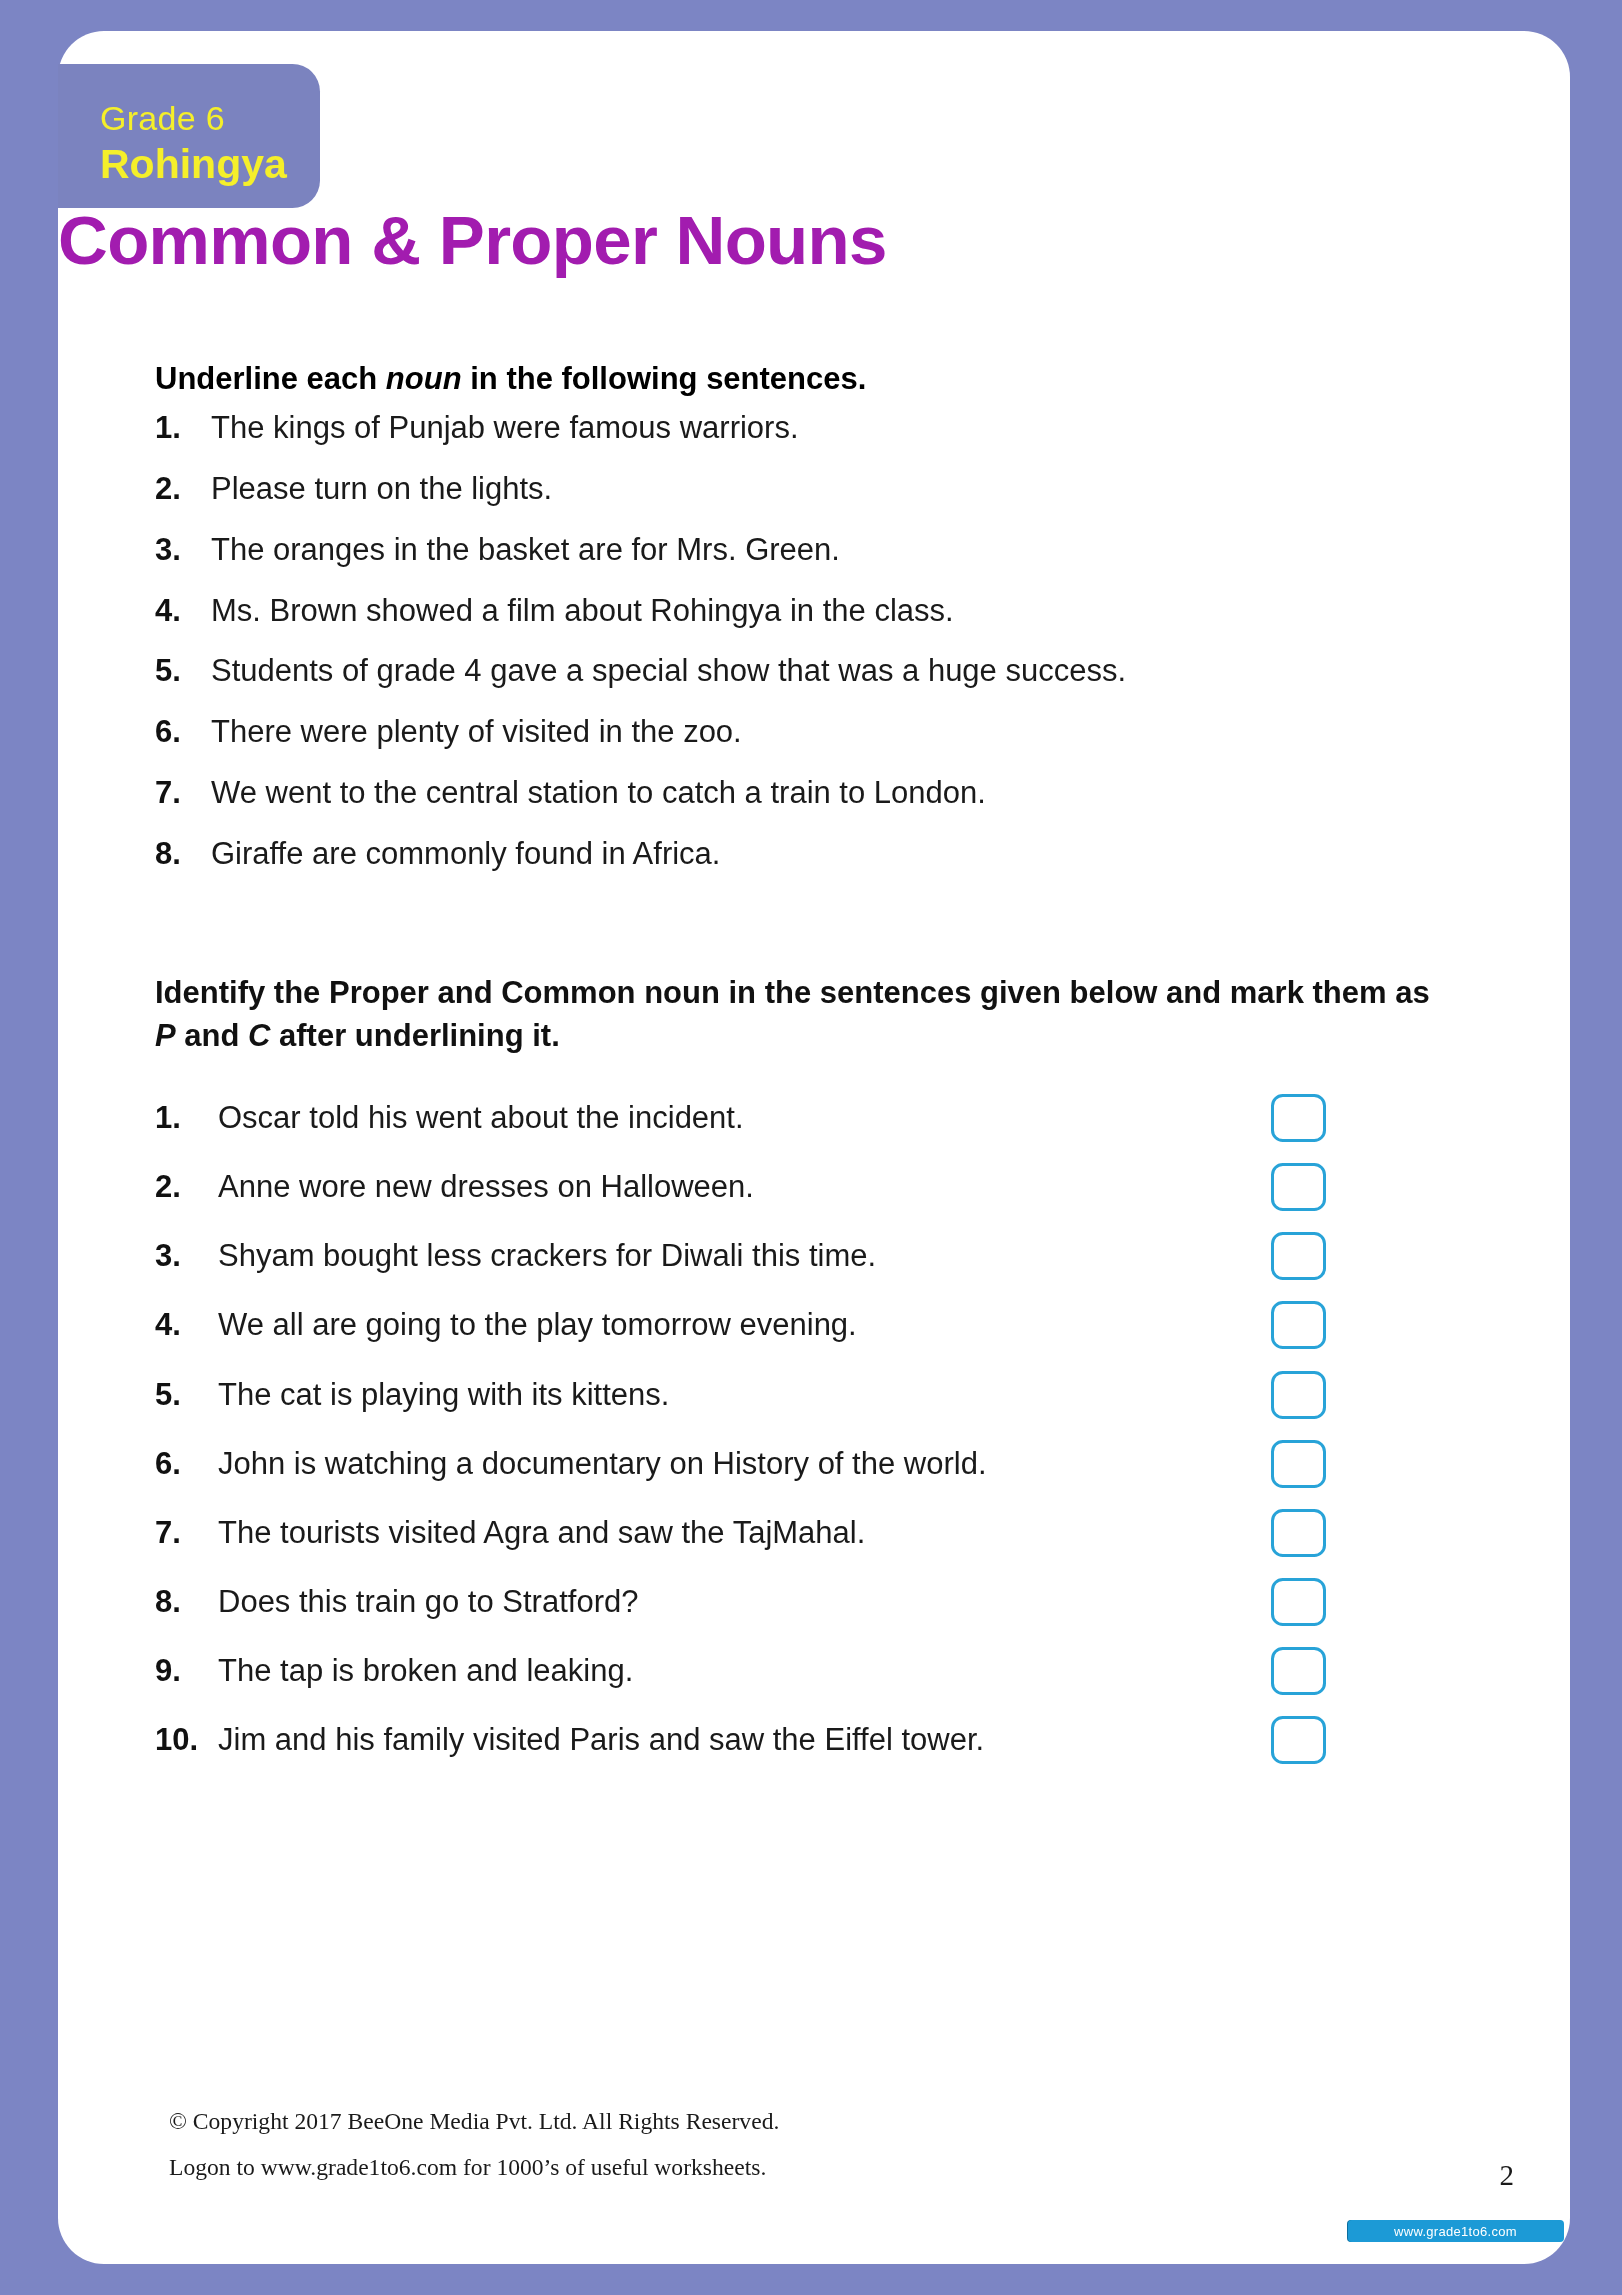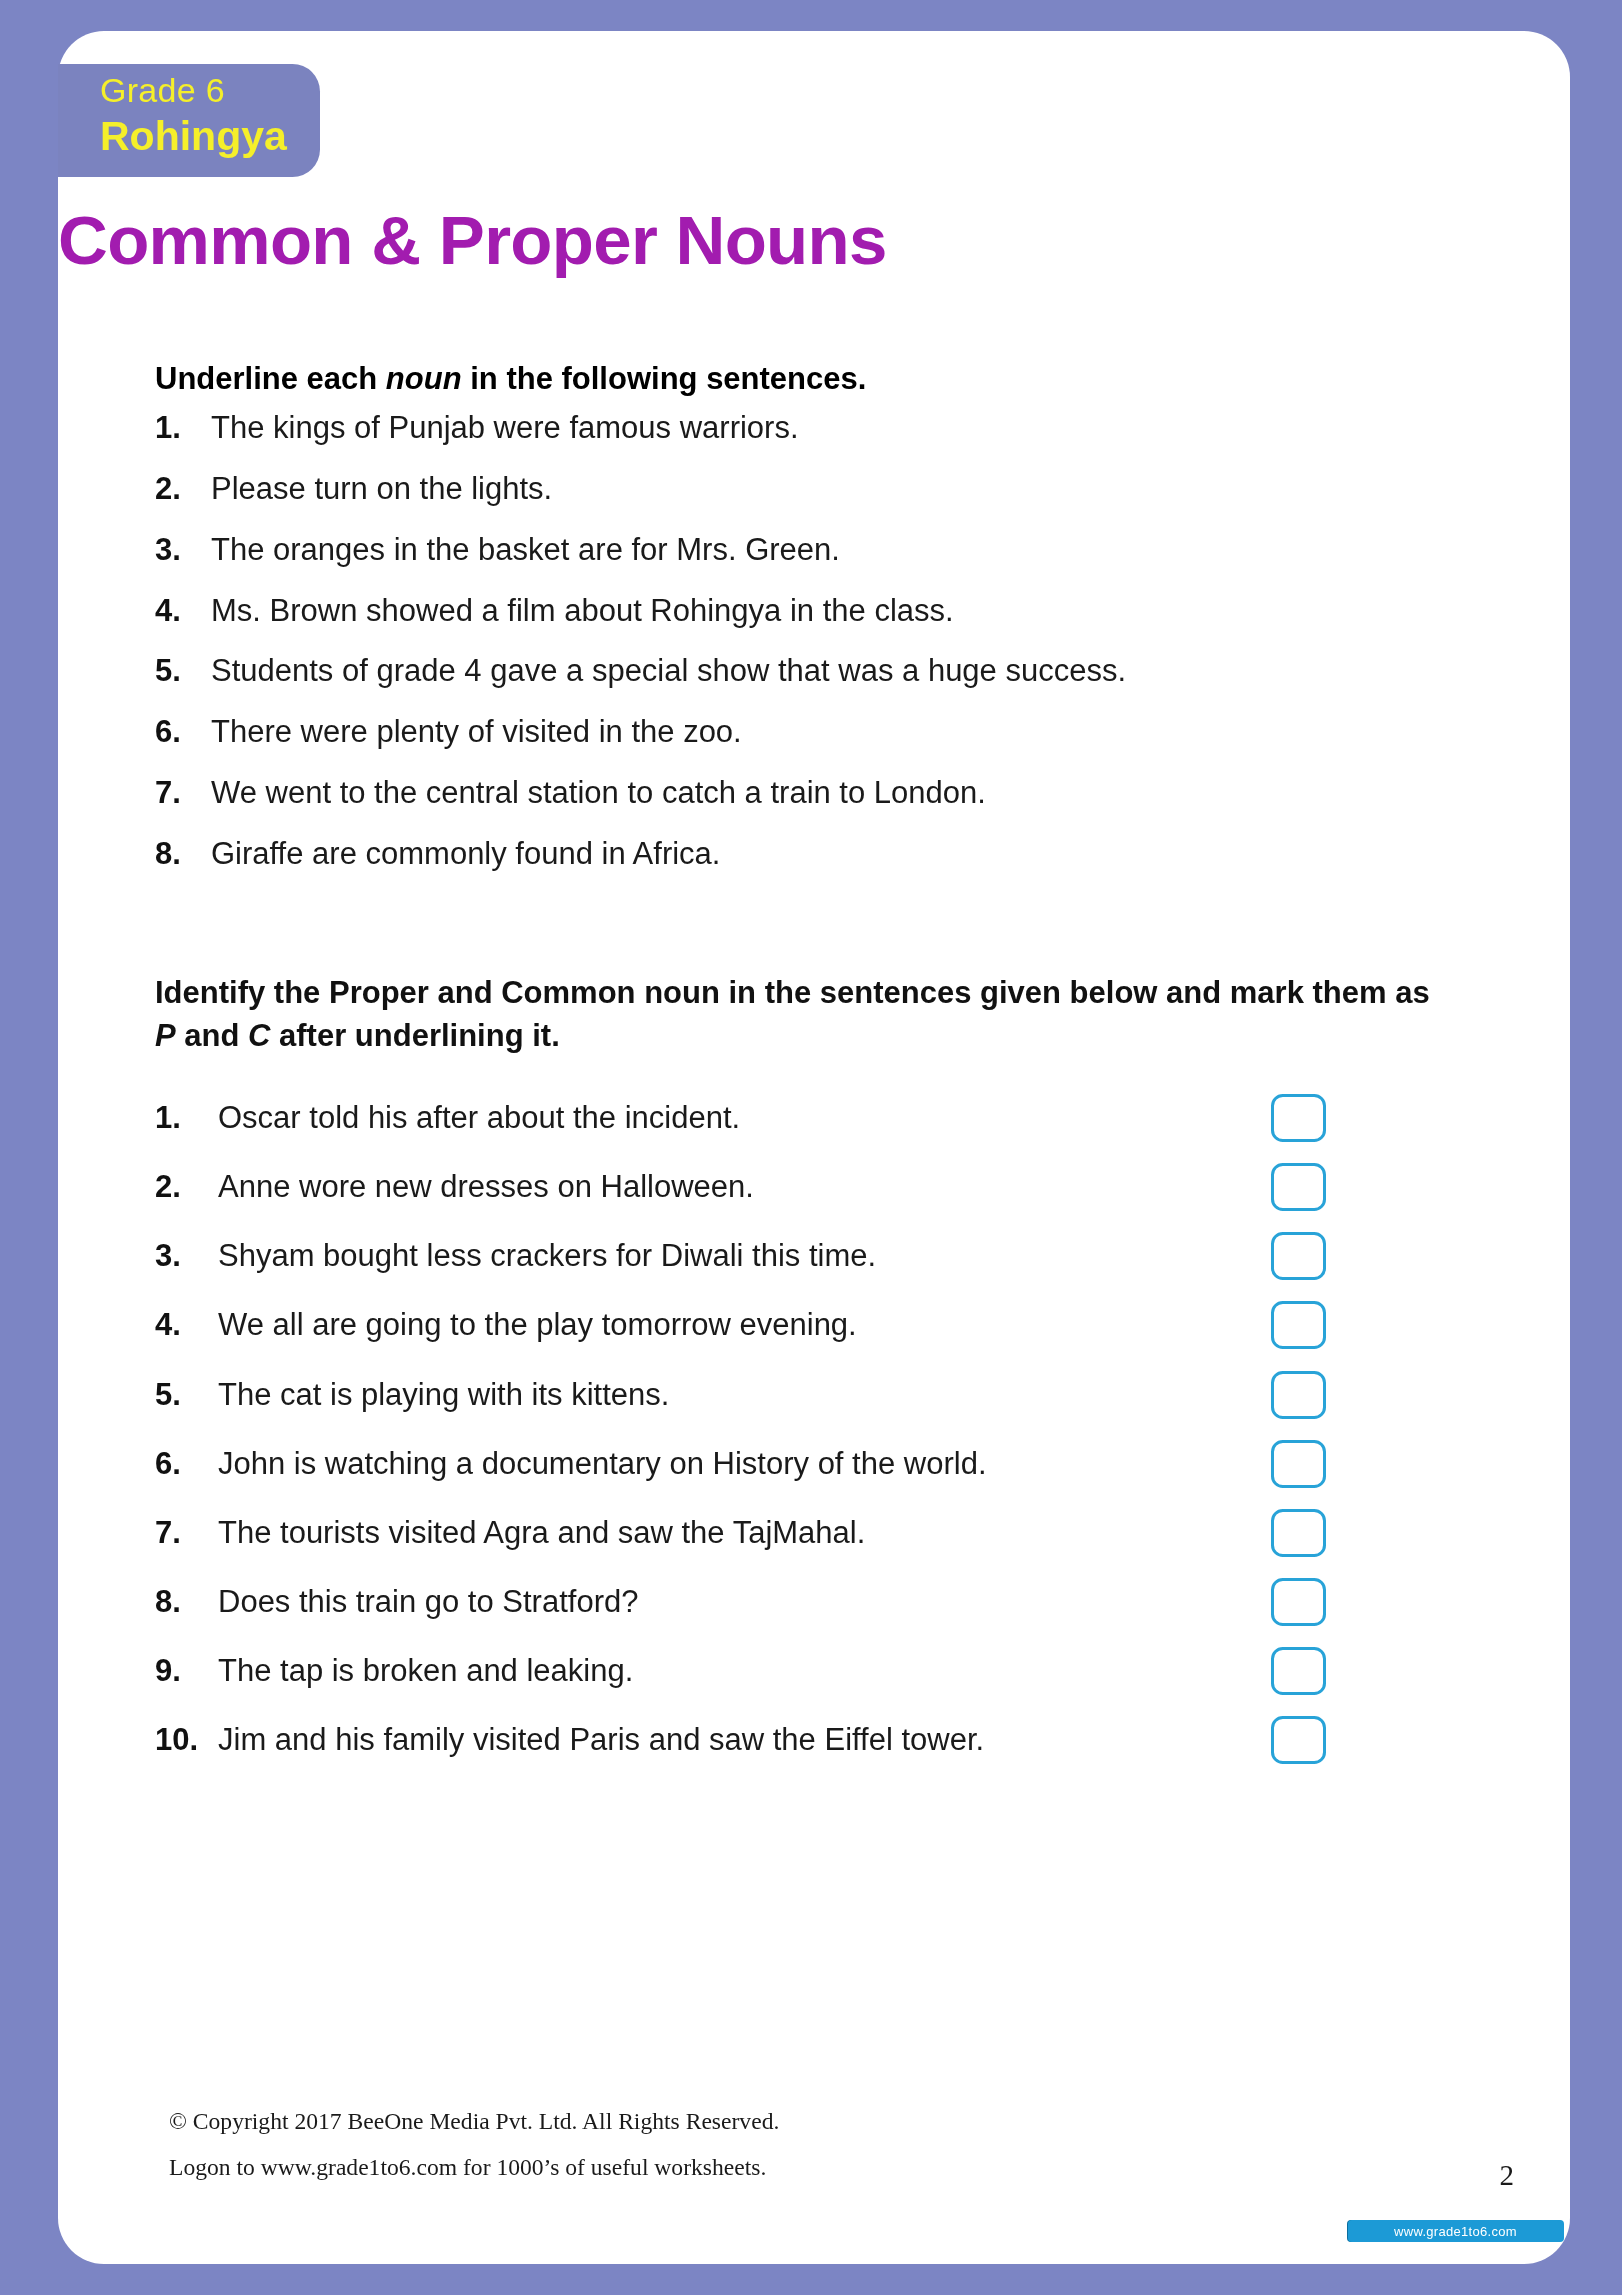--- a/index.html
+++ b/index.html
@@ -22,26 +22,26 @@
     background: #ffffff;
     border-radius: 46px;
     box-sizing: border-box;
   }
   
   .badge {
     position: absolute;
     left: 0px;
     top: 33px;
     width: 262px;
-    height: 113px;
+    height: 144px;
     background: #7b83bf;
     border-top-right-radius: 27.5px;
     border-bottom-right-radius: 27.5px;
     box-sizing: border-box;
-    padding: 8px 0 0 42px;
+    padding: 36px 0 0 42px;
   }
   .badge-grade {
     color: #f5ef2a;
     font-size: 34px;
     font-weight: 400;
     line-height: 1.1;
     letter-spacing: 0.3px;
   }
   .badge-subject {
     color: #f5ef2a;
@@ -253,21 +253,21 @@
 
     <div class="section-gap"></div>
 
     <div class="instruction2">
       <span>Identify the Proper and Common noun in the sentences given below and mark them as </span><em>P</em><span> and </span><em>C</em><span> after underlining it.</span>
     </div>
 
     <ul class="qlist">
       <li class="qrow2">
         <span class="qnum2">1.</span>
-        <span class="qtext2">Oscar told his after about the incident.</span>
+        <span class="qtext2">Oscar told his went about the incident.</span>
         <span class="answer-box"></span>
       </li>
       <li class="qrow2">
         <span class="qnum2">2.</span>
         <span class="qtext2">Anne wore new dresses on Halloween.</span>
         <span class="answer-box"></span>
       </li>
       <li class="qrow2">
         <span class="qnum2">3.</span>
         <span class="qtext2">Shyam bought  less crackers for Diwali this time.</span>

